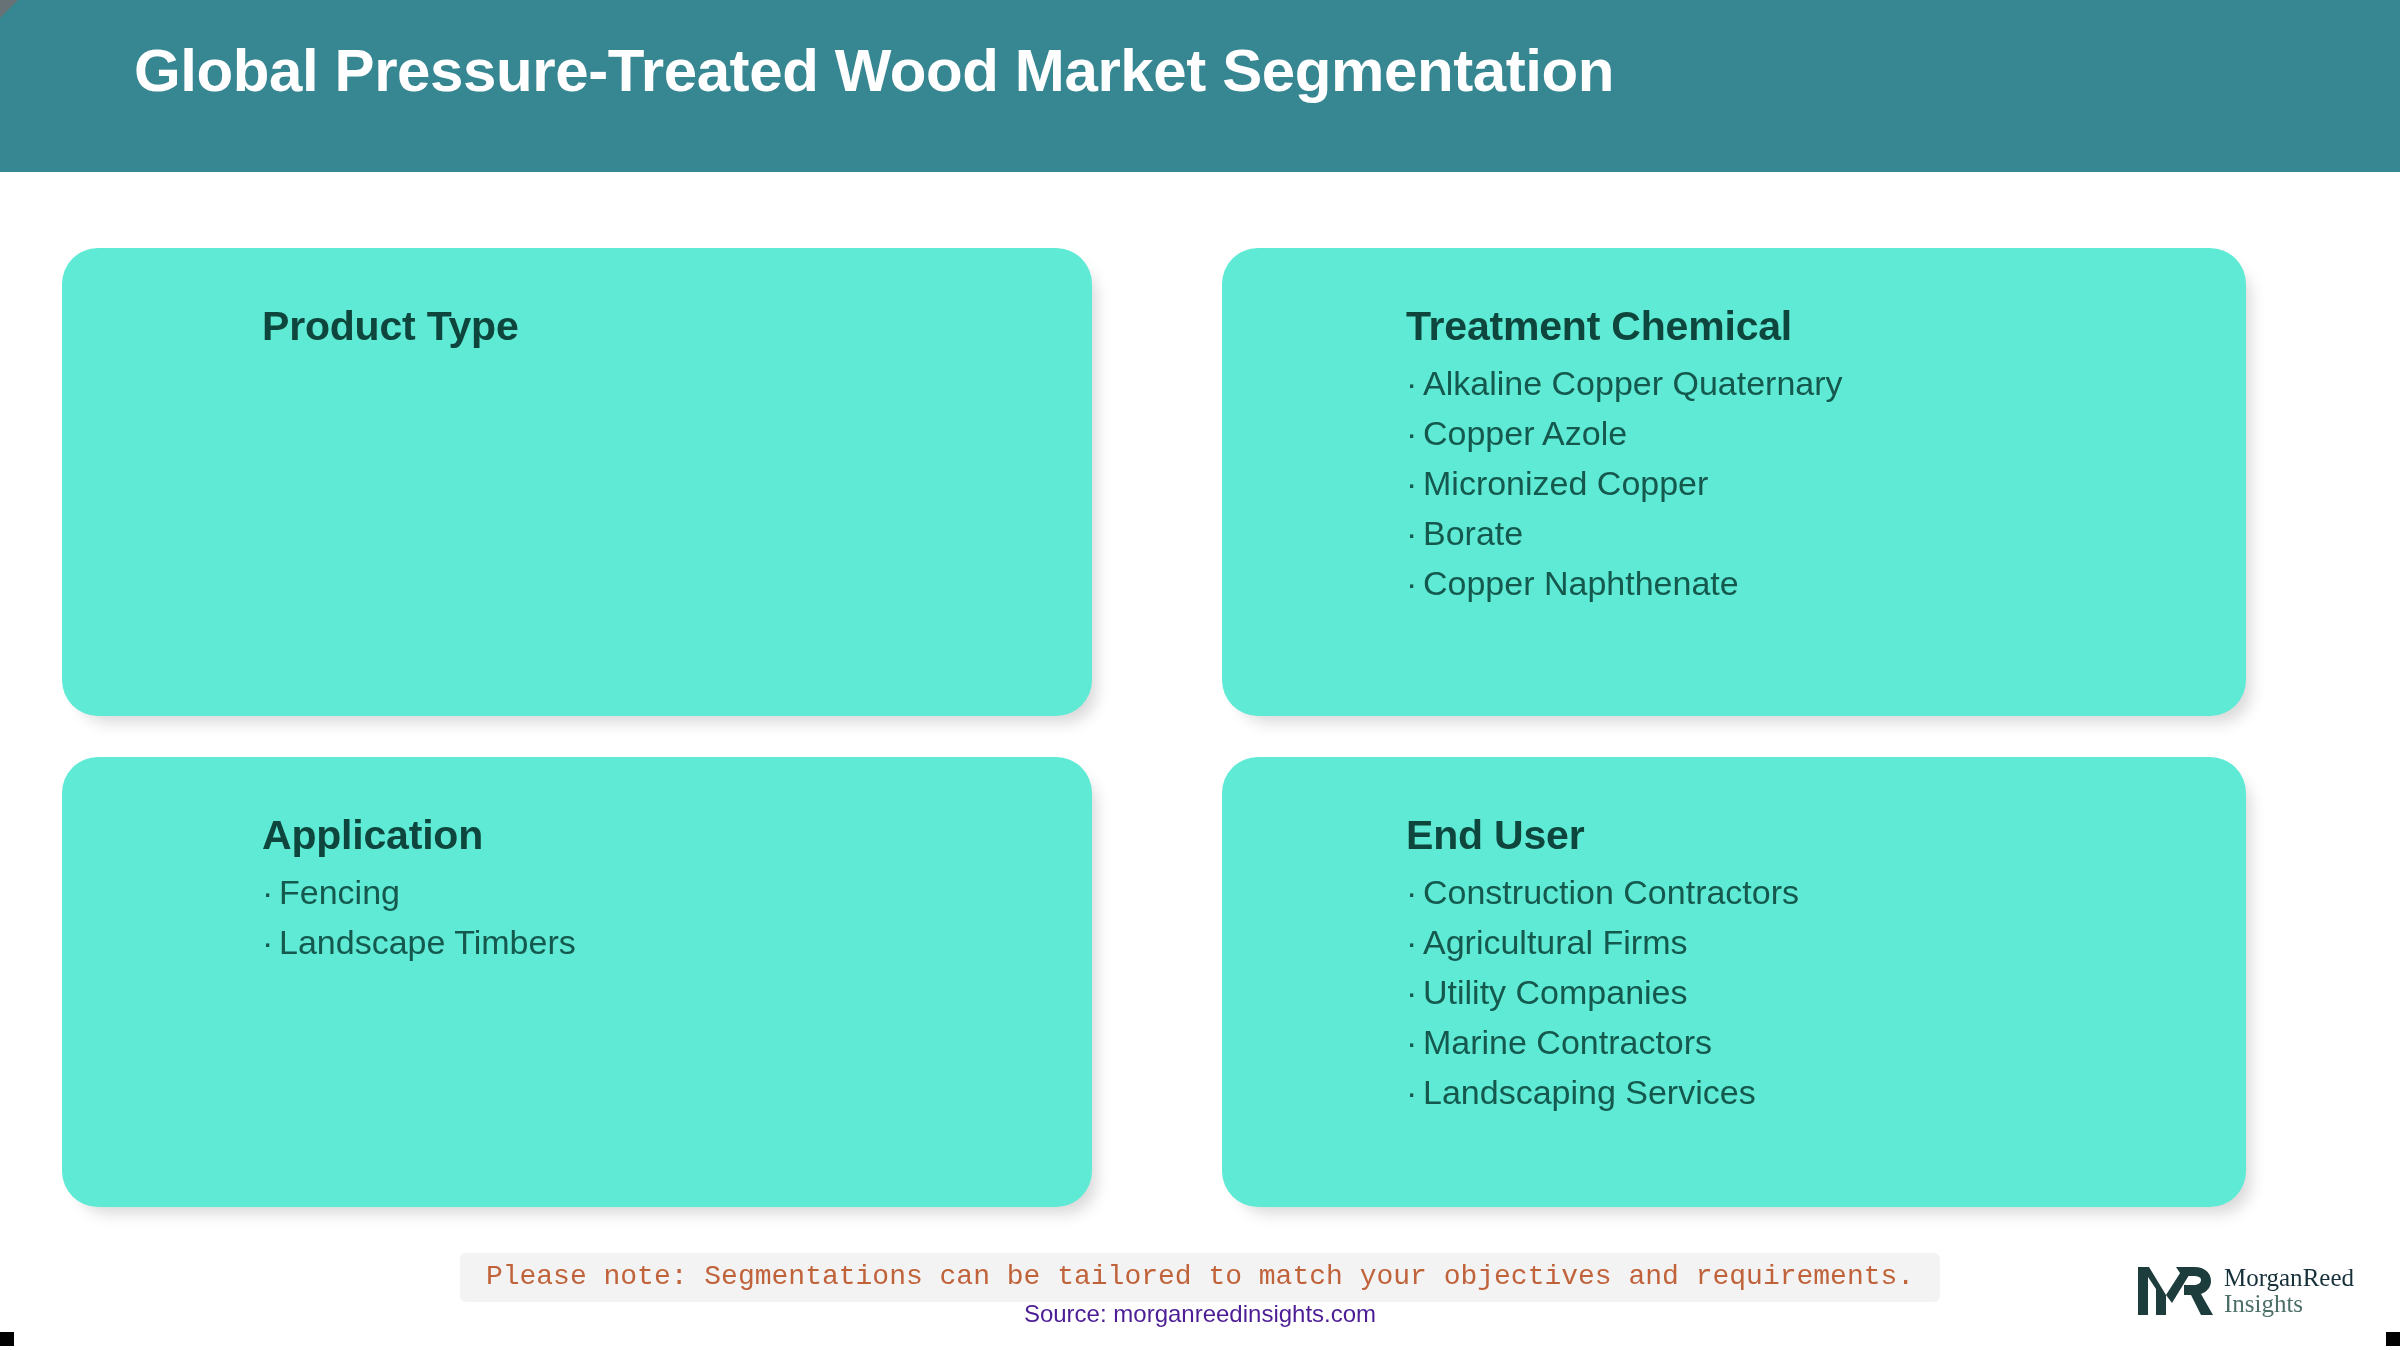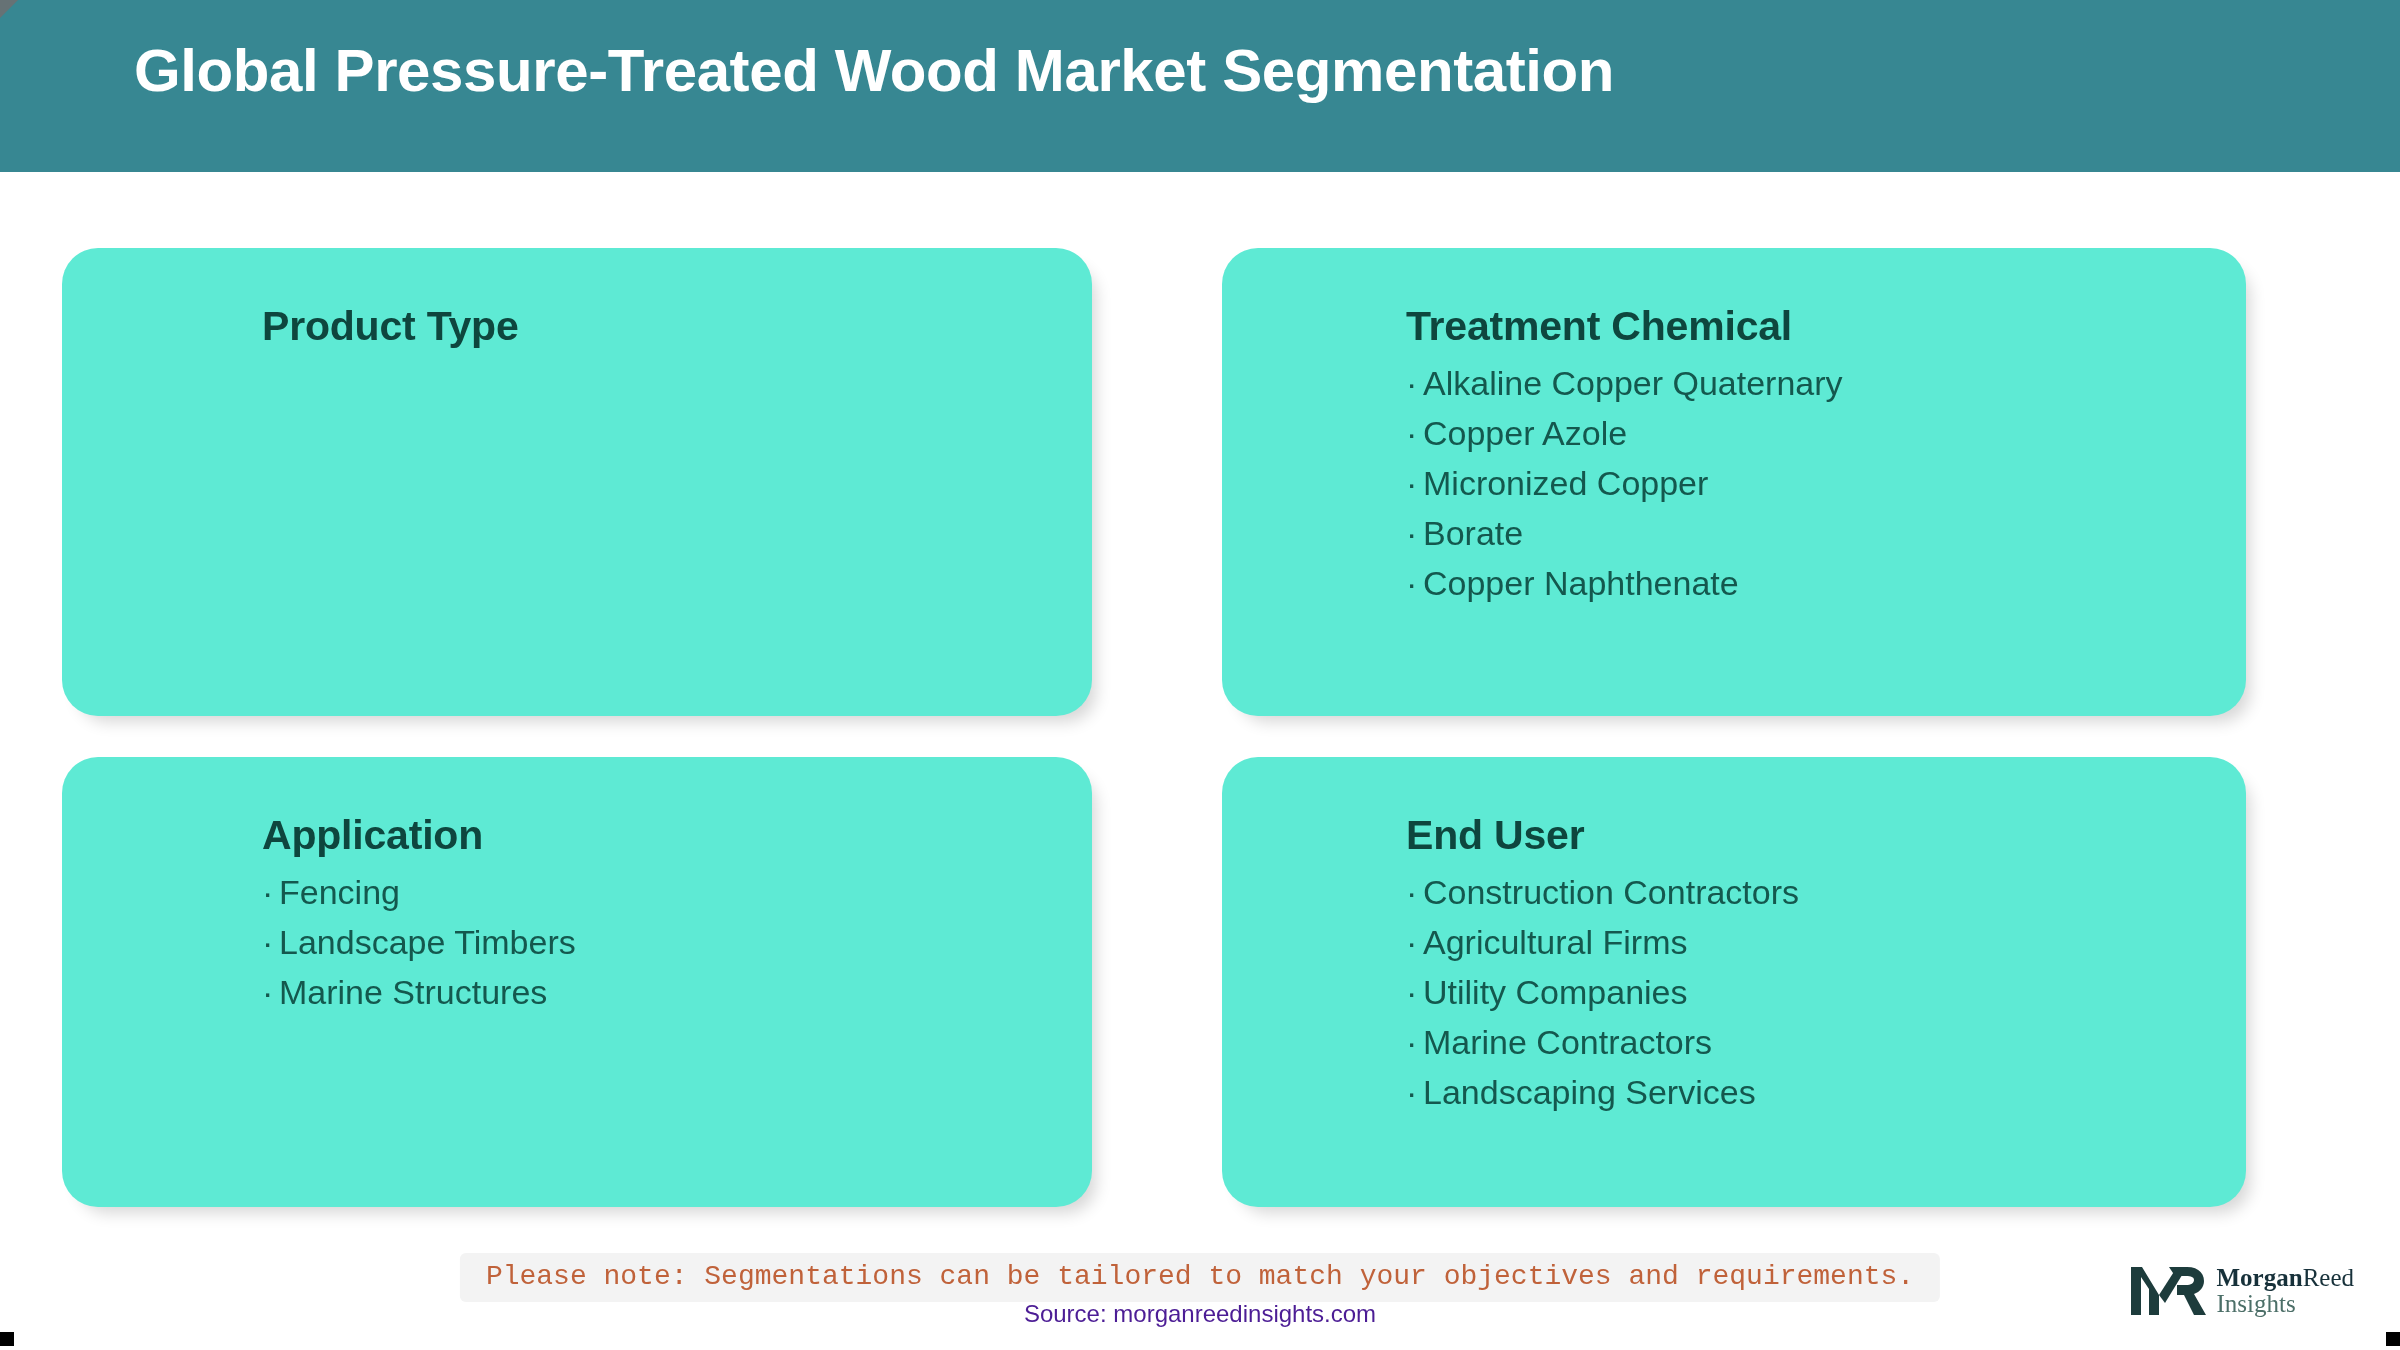--- a/index.html
+++ b/index.html
@@ -133,21 +133,21 @@
     gap: 10px;
   }
   .logo-mark { display: block; }
   .logo-text {
     display: flex;
     flex-direction: column;
     line-height: 1.05;
     font-family: "Liberation Serif", serif;
   }
   .logo-row1 { font-size: 25px; color: #17313a; white-space: nowrap; }
-  .logo-row1 .bold { font-weight: bold; margin-top: 27px; }
+  .logo-row1 .bold { font-weight: normal; margin-top: 27px; }
   .logo-row2 { font-size: 25px; color: #4c6f68; white-space: nowrap; }
 
   
   .corner-mark {
     position: absolute;
     width: 14px;
     height: 14px;
     background: #000000;
     bottom: 4px;
   }
@@ -180,21 +180,20 @@
     </ul>
   </div>
 </div>
 
 <div class="card card-c1 card-r2">
   <div class="card-inner card-body-left">
     <div class="card-heading">Application</div>
     <ul class="card-list">
       <li><span class="bullet">·</span><span>Fencing</span></li>
       <li><span class="bullet">·</span><span>Landscape Timbers</span></li>
-      <li><span class="bullet">·</span><span>Marine Structures</span></li>
     </ul>
   </div>
 </div>
 
 <div class="card card-c2 card-r2">
   <div class="card-inner card-body-right">
     <div class="card-heading">End User</div>
     <ul class="card-list">
       <li><span class="bullet">·</span><span>Construction Contractors</span></li>
       <li><span class="bullet">·</span><span>Agricultural Firms</span></li>

